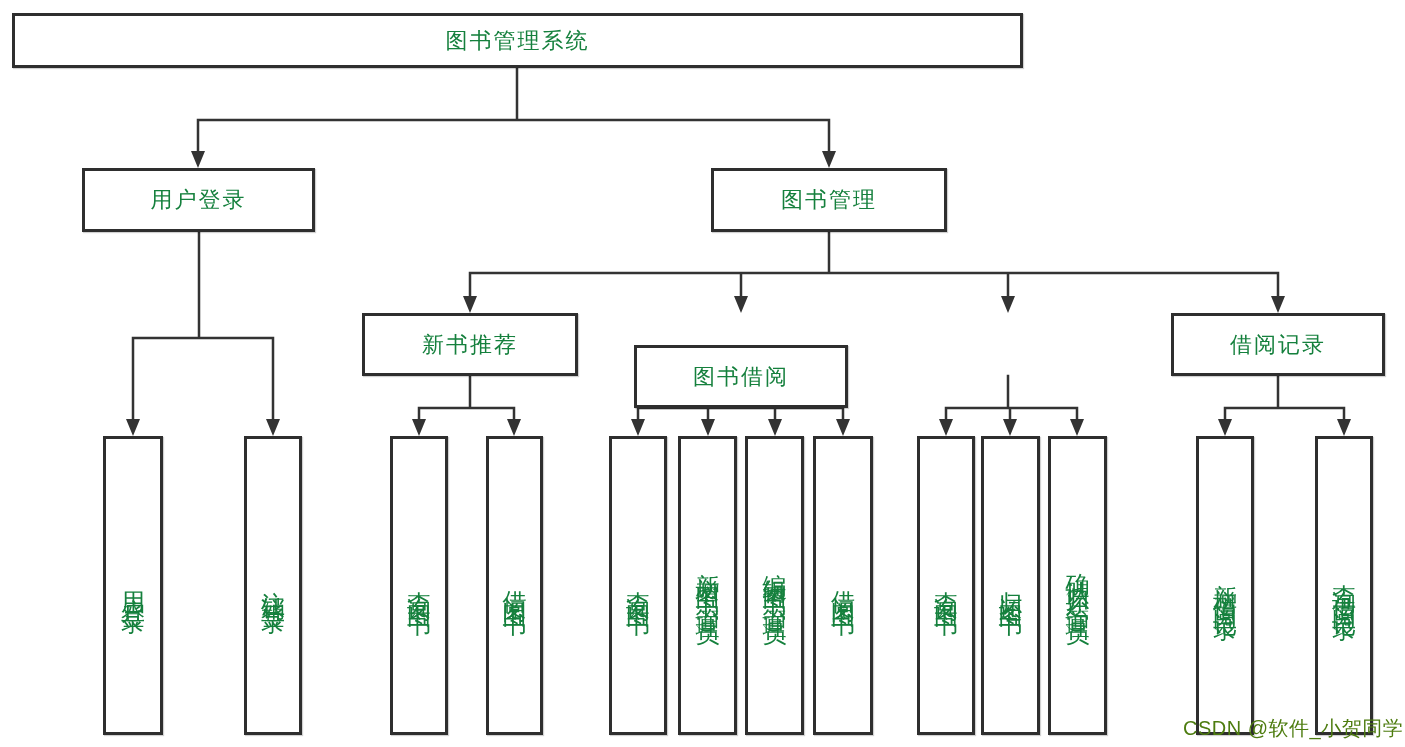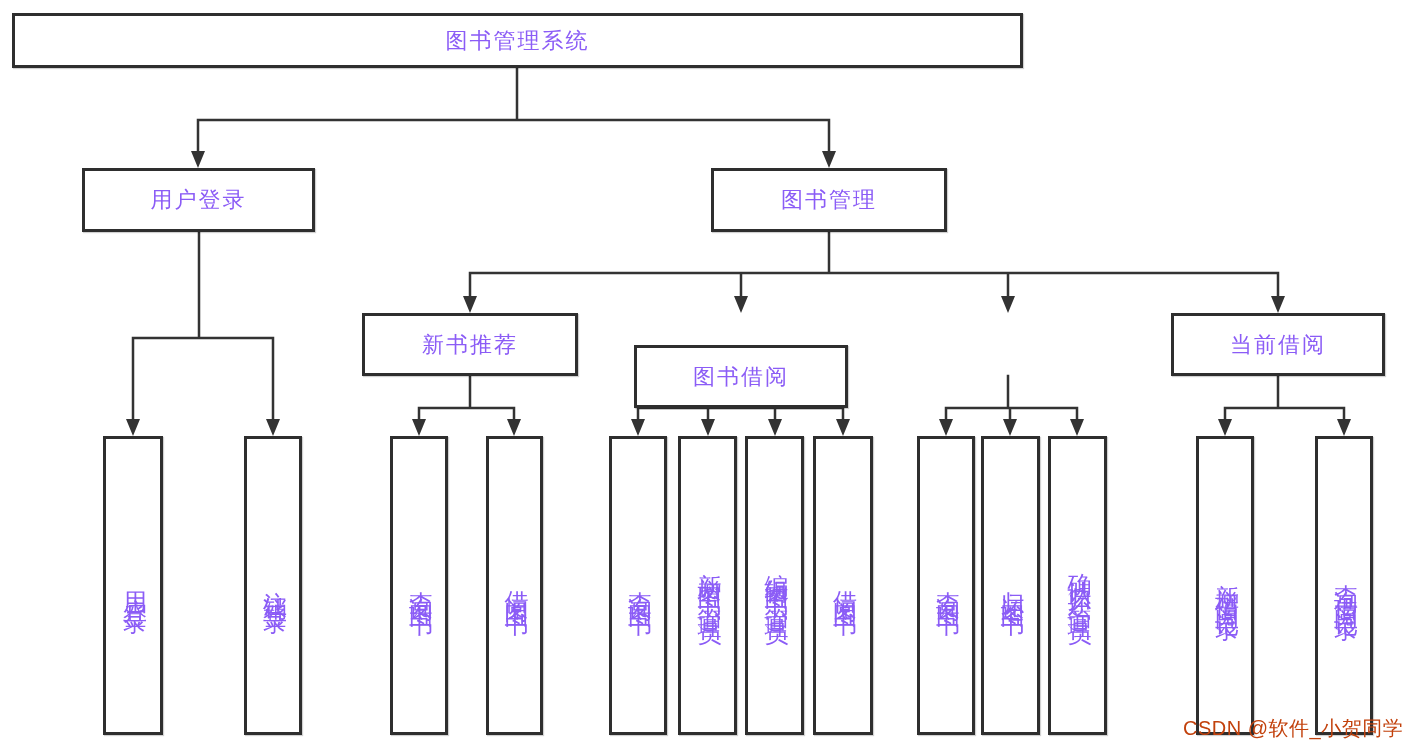--- a/index.html
+++ b/index.html
@@ -9,45 +9,44 @@
     background:#ffffff;
     font-family:"Liberation Sans","DejaVu Sans",sans-serif;
     overflow:hidden;
   }
   #connectors{position:absolute;left:0;top:0;width:1405px;height:747px;}
   .box{
     position:absolute;
     box-sizing:border-box;
     border:3px solid #2e2e2e;
     background:#ffffff;
-    color:#8b5cf6;
+    color:#15803d;
     display:flex;
     align-items:center;
     justify-content:center;
     box-shadow:1px 1px 1px rgba(0,0,0,0.18);
-    font-family:Liberation Mono, monospace;
   }
   .hbox{
     font-size:22px;
     letter-spacing:2px;
     white-space:nowrap;
   }
   .vbox{
     writing-mode:vertical-rl;
     text-orientation:mixed;
     font-size:24px;
     letter-spacing:7px;
     line-height:1;
   }
   .watermark{
     position:absolute;
     left:1183px;
     top:715px;
     font-size:20px;
-    color:#c2410c;
+    color:#4d7c0f;
     letter-spacing:0.5px;
     white-space:nowrap;
     z-index:10;
   }
 </style>
 </head>
 <body>
 
 <div id="stage">
 
@@ -96,21 +95,21 @@
       M1218,419 h14 l-7,17 z M1337,419 h14 l-7,17 z"></path>
   </svg>
 
   <div class="box hbox" style="left:12px;top:13px;width:1011px;height:55px;">图书管理系统</div>
 
   <div class="box hbox" style="left:82px;top:168px;width:233px;height:64px;">用户登录</div>
   <div class="box hbox" style="left:711px;top:168px;width:236px;height:64px;">图书管理</div>
 
   <div class="box hbox" style="left:362px;top:313px;width:216px;height:63px;">新书推荐</div>
   <div class="box hbox" style="left:634px;top:313px;width:214px;height:63px;margin-top:32px;">图书借阅</div>
-  <div class="box hbox" style="left:1171px;top:313px;width:214px;height:63px;">当前借阅</div>
+  <div class="box hbox" style="left:1171px;top:313px;width:214px;height:63px;">借阅记录</div>
 
   <div class="box vbox" style="left:103px;top:436px;width:60px;height:299px;">用户登录</div>
   <div class="box vbox" style="left:244px;top:436px;width:58px;height:299px;">注销登录</div>
 
   <div class="box vbox" style="left:390px;top:436px;width:58px;height:299px;">查询图书</div>
   <div class="box vbox" style="left:486px;top:436px;width:57px;height:299px;">借阅图书</div>
 
   <div class="box vbox" style="left:609px;top:436px;width:58px;height:299px;">查询图书</div>
   <div class="box vbox" style="left:678px;top:436px;width:59px;height:299px;">新增图书（管理员）</div>
   <div class="box vbox" style="left:745px;top:436px;width:59px;height:299px;">编辑图书（管理员）</div>

